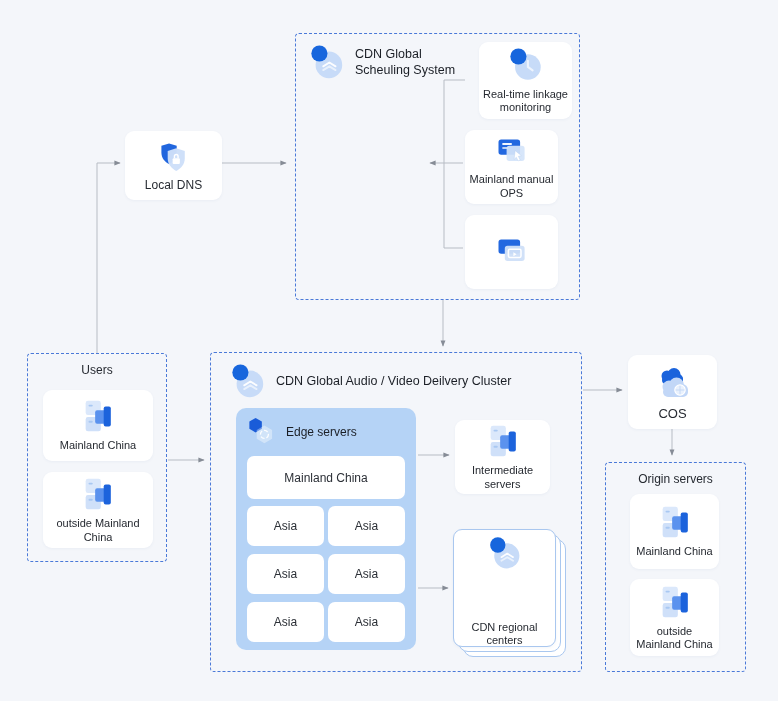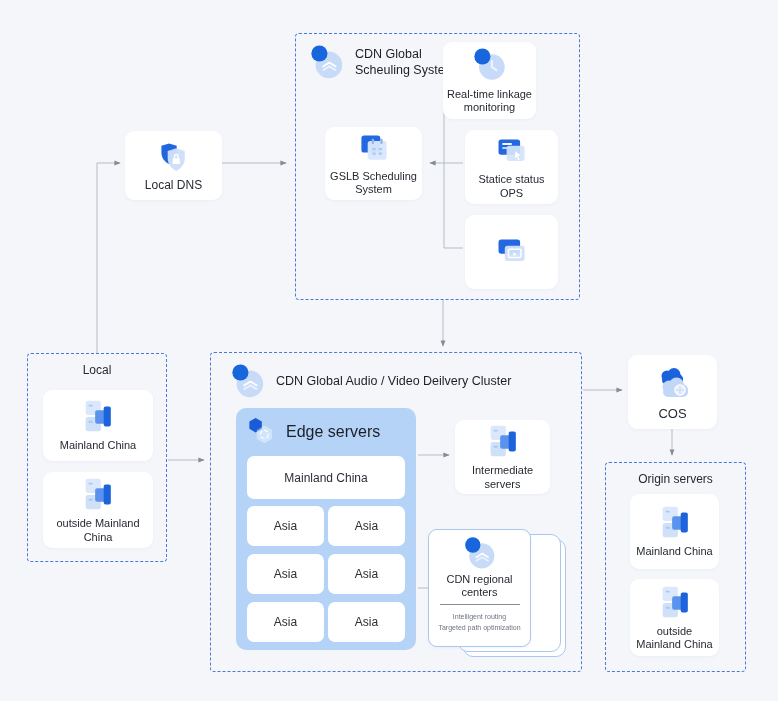--- a/index.html
+++ b/index.html
@@ -19,21 +19,21 @@
           text-align:center; padding:4px; z-index:2;
           box-shadow:0 1px 3px rgba(40,70,130,0.05); }
   .card .lbl { font-size:11px; line-height:1.2; color:#262a31; margin-top:3px; }
   .ic { flex:0 0 auto; }
 
   .group-title { position:absolute; left:0; right:0; top:9px; text-align:center;
                  font-size:12px; color:#262a31; }
 
   .edge-panel { position:absolute; background:#b5d3f6; border-radius:10px; z-index:2; }
   .edge-header { position:absolute; left:10px; top:8px; display:flex; align-items:center; gap:8px; }
-  .edge-title { font-size:16px; color:#1b1f26; }
+  .edge-title { font-size:12px; color:#1b1f26; }
   .cell { position:absolute; background:#ffffff; border-radius:7px;
           display:flex; align-items:center; justify-content:center;
           font-size:12px; color:#2b2f36; }
 
   .stack-layer { position:absolute; width:103px; height:118px; background:#ffffff;
                  border:1px solid #a9c7ef; border-radius:10px; z-index:2; }
   .regional { border:1px solid #a9c7ef; width:103px; height:118px; padding:6px 4px; justify-content:flex-start; z-index:3; }
   .regional .lbl { margin-top:1px; }
   .divider { width:80px; height:1px; background:#868c96; margin:5px 0 5px 0; }
   .feature { font-size:7px; color:#6e7480; line-height:1.1; margin-top:3px; white-space:nowrap; }
@@ -144,56 +144,50 @@
 
   <div class="dashed-box" style="left:295px; top:33px; width:285px; height:267px;">
     <div class="box-header" style="left:12px; top:10px;">
       <svg class="ic" width="38" height="38">
           <use href="#icon-cdn"></use>
         </svg>
       <div class="box-title" style="width:120px;">CDN Global Scheuling System</div>
     </div>
   </div>
 
-  <div class="card" style="left:443px; top:42px; width:93px; height:77px;">
+  <div class="card" style="left:479px; top:42px; width:93px; height:77px;">
     <svg class="ic" width="38" height="38">
         <use href="#icon-clock"></use>
       </svg>
     <div class="lbl">Real-time linkage monitoring</div>
   </div>
 
-  <div class="card" style="left:325px; top:127px; width:97px; height:73px;">
-    <svg class="ic" width="36" height="36">
-        <use href="#icon-calendar"></use>
-      </svg>
-    <div class="lbl">GSLB Scheduling System</div>
-  </div>
 
   <div class="card" style="left:465px; top:130px; width:93px; height:74px;">
     <svg class="ic" width="36" height="36">
         <use href="#icon-ops"></use>
       </svg>
-    <div class="lbl">Statice status OPS</div>
+    <div class="lbl">Mainland manual OPS</div>
   </div>
 
   <div class="card" style="left:465px; top:215px; width:93px; height:74px;">
     <svg class="ic" width="36" height="36">
         <use href="#icon-screens"></use>
       </svg>
   </div>
 
   <div class="card" style="left:125px; top:131px; width:97px; height:69px;justify-content:center;">
     <svg class="ic" width="36" height="36">
         <use href="#icon-shield"></use>
       </svg>
     <div class="lbl" style="font-size:12px;">Local DNS</div>
   </div>
 
   <div class="dashed-box" style="left:27px; top:353px; width:140px; height:209px;">
-    <div class="group-title">Local</div>
+    <div class="group-title">Users</div>
     <div class="card" style="left:15px; top:36px; width:110px; height:71px;">
       <svg class="ic" width="38" height="38">
           <use href="#icon-server"></use>
         </svg>
       <div class="lbl">Mainland China</div>
     </div>
     <div class="card" style="left:15px; top:118px; width:110px; height:76px;">
       <svg class="ic" width="38" height="38">
           <use href="#icon-server"></use>
         </svg>
@@ -228,21 +222,21 @@
 
   <div class="card" style="left:455px; top:420px; width:95px; height:74px;">
     <svg class="ic" width="38" height="38">
         <use href="#icon-server"></use>
       </svg>
     <div class="lbl">Intermediate servers</div>
   </div>
 
   <div class="stack-layer" style="left:463px; top:539px;"></div>
   <div class="stack-layer" style="left:458px; top:534px;"></div>
-  <div class="card regional" style="left:428px; top:529px;">
+  <div class="card regional" style="left:453px; top:529px;gap:48px;">
     <svg class="ic" width="36" height="36">
         <use href="#icon-cdn"></use>
       </svg>
     <div class="lbl">CDN regional centers</div>
     <div class="divider"></div>
     <div class="feature">Intelligent routing</div>
     <div class="feature">Targeted path optimization</div>
   </div>
 
   <div class="card" style="left:628px; top:355px; width:89px; height:74px;">

